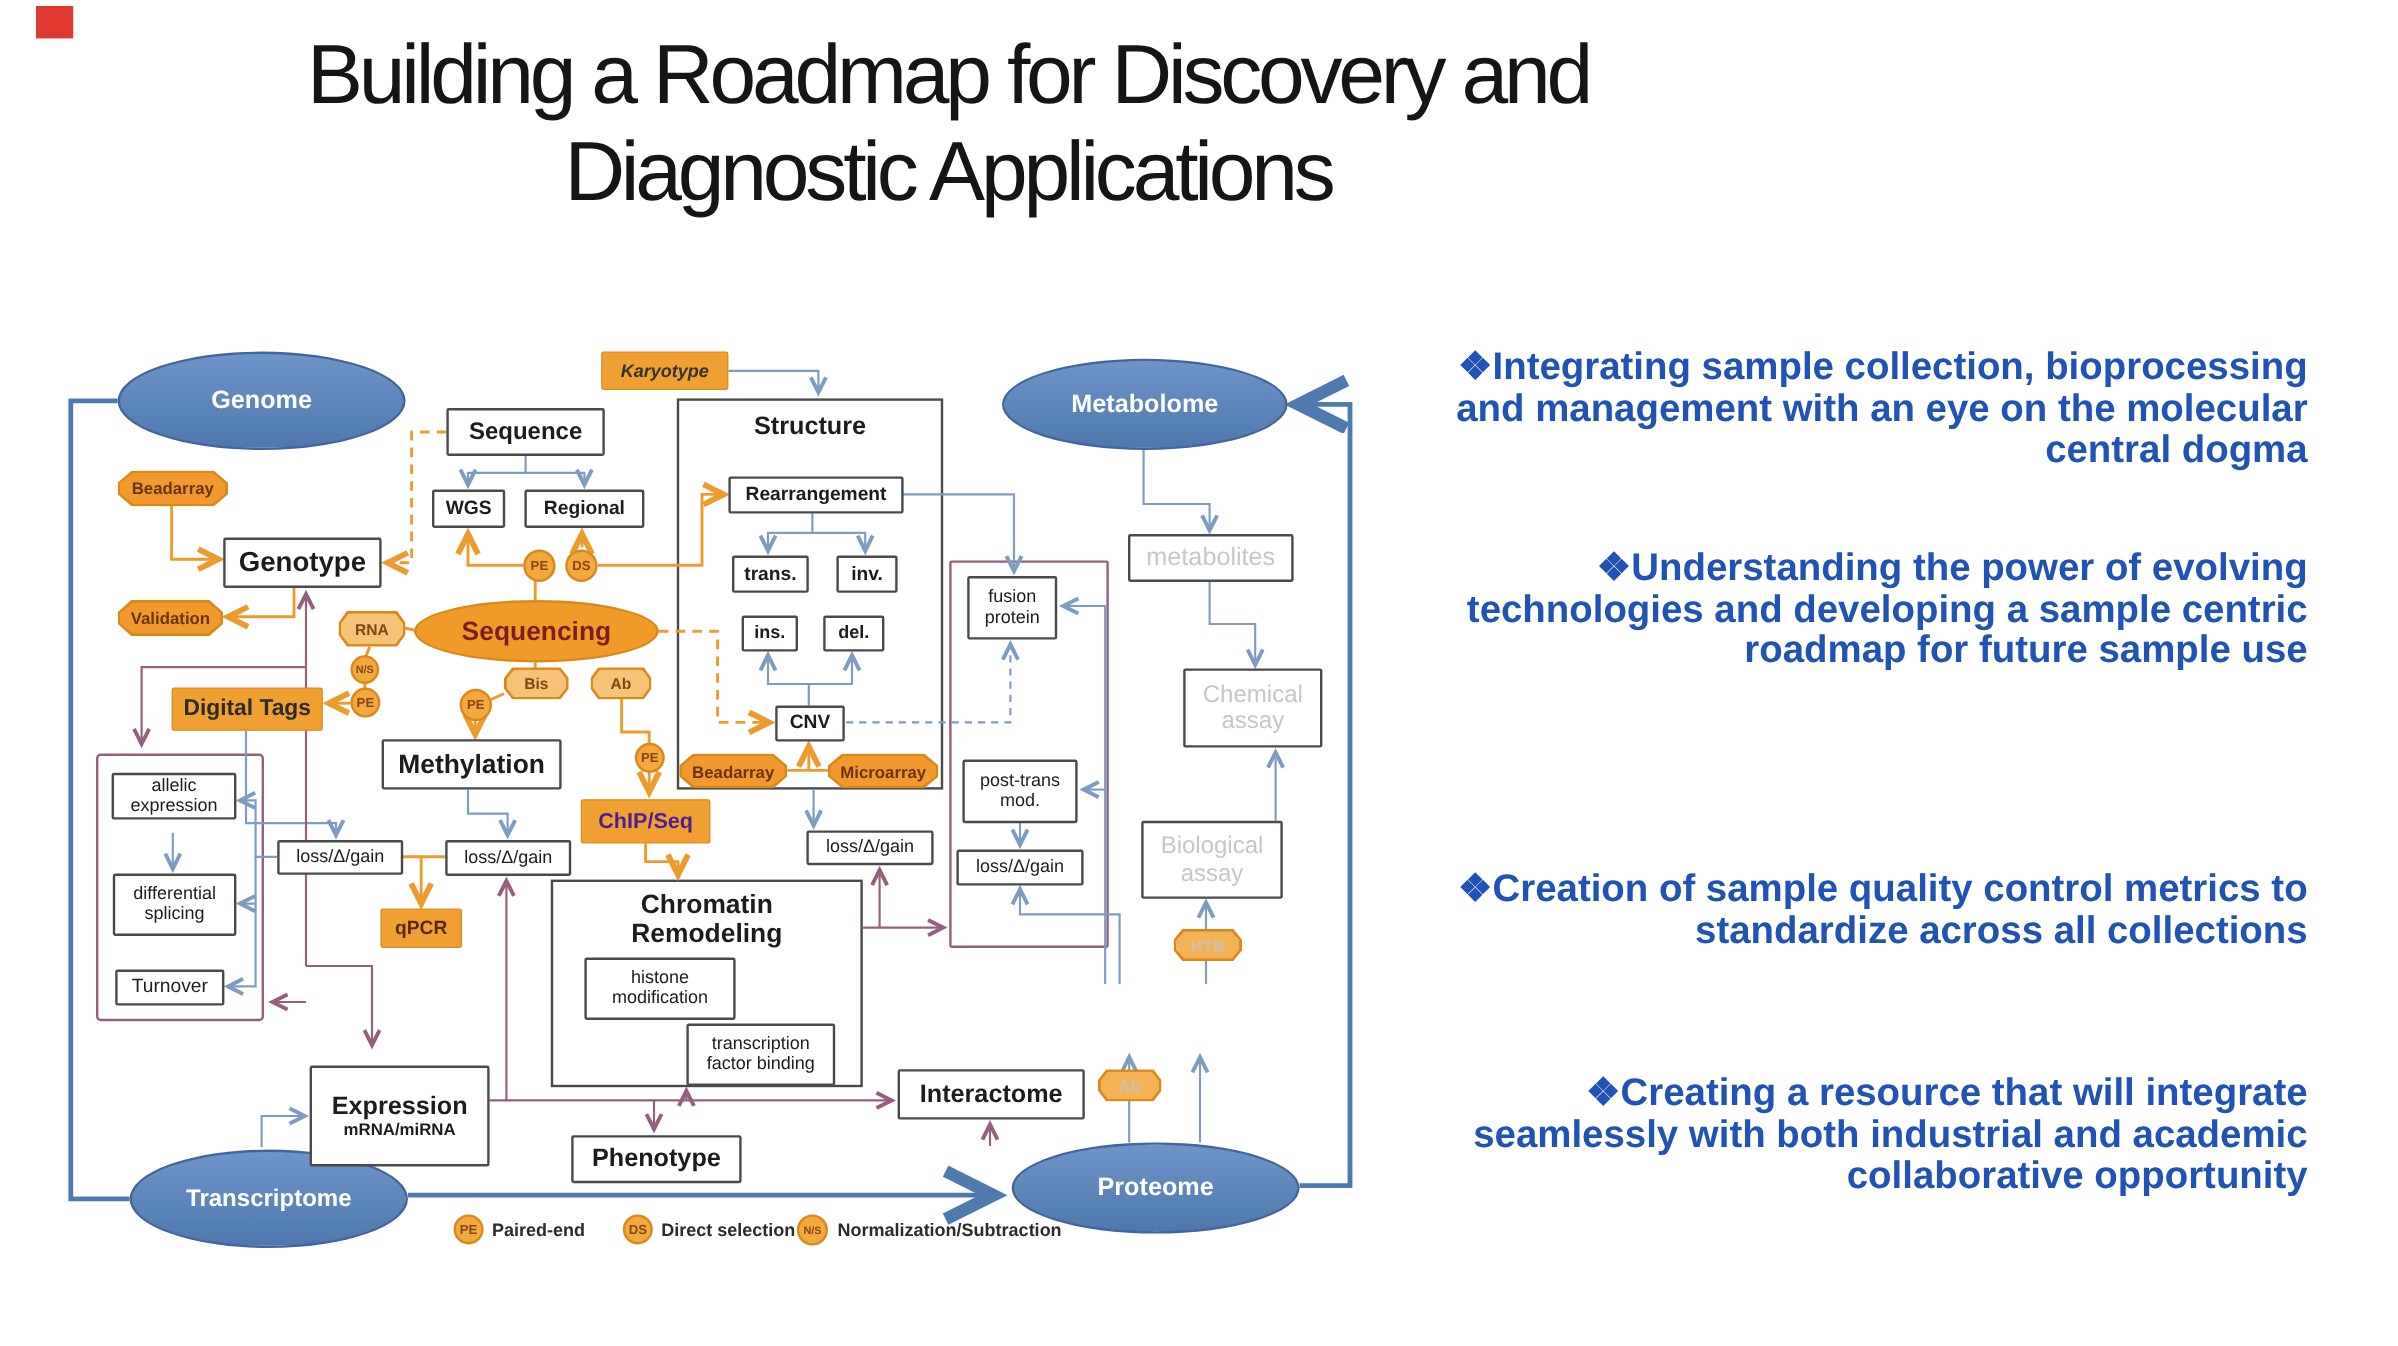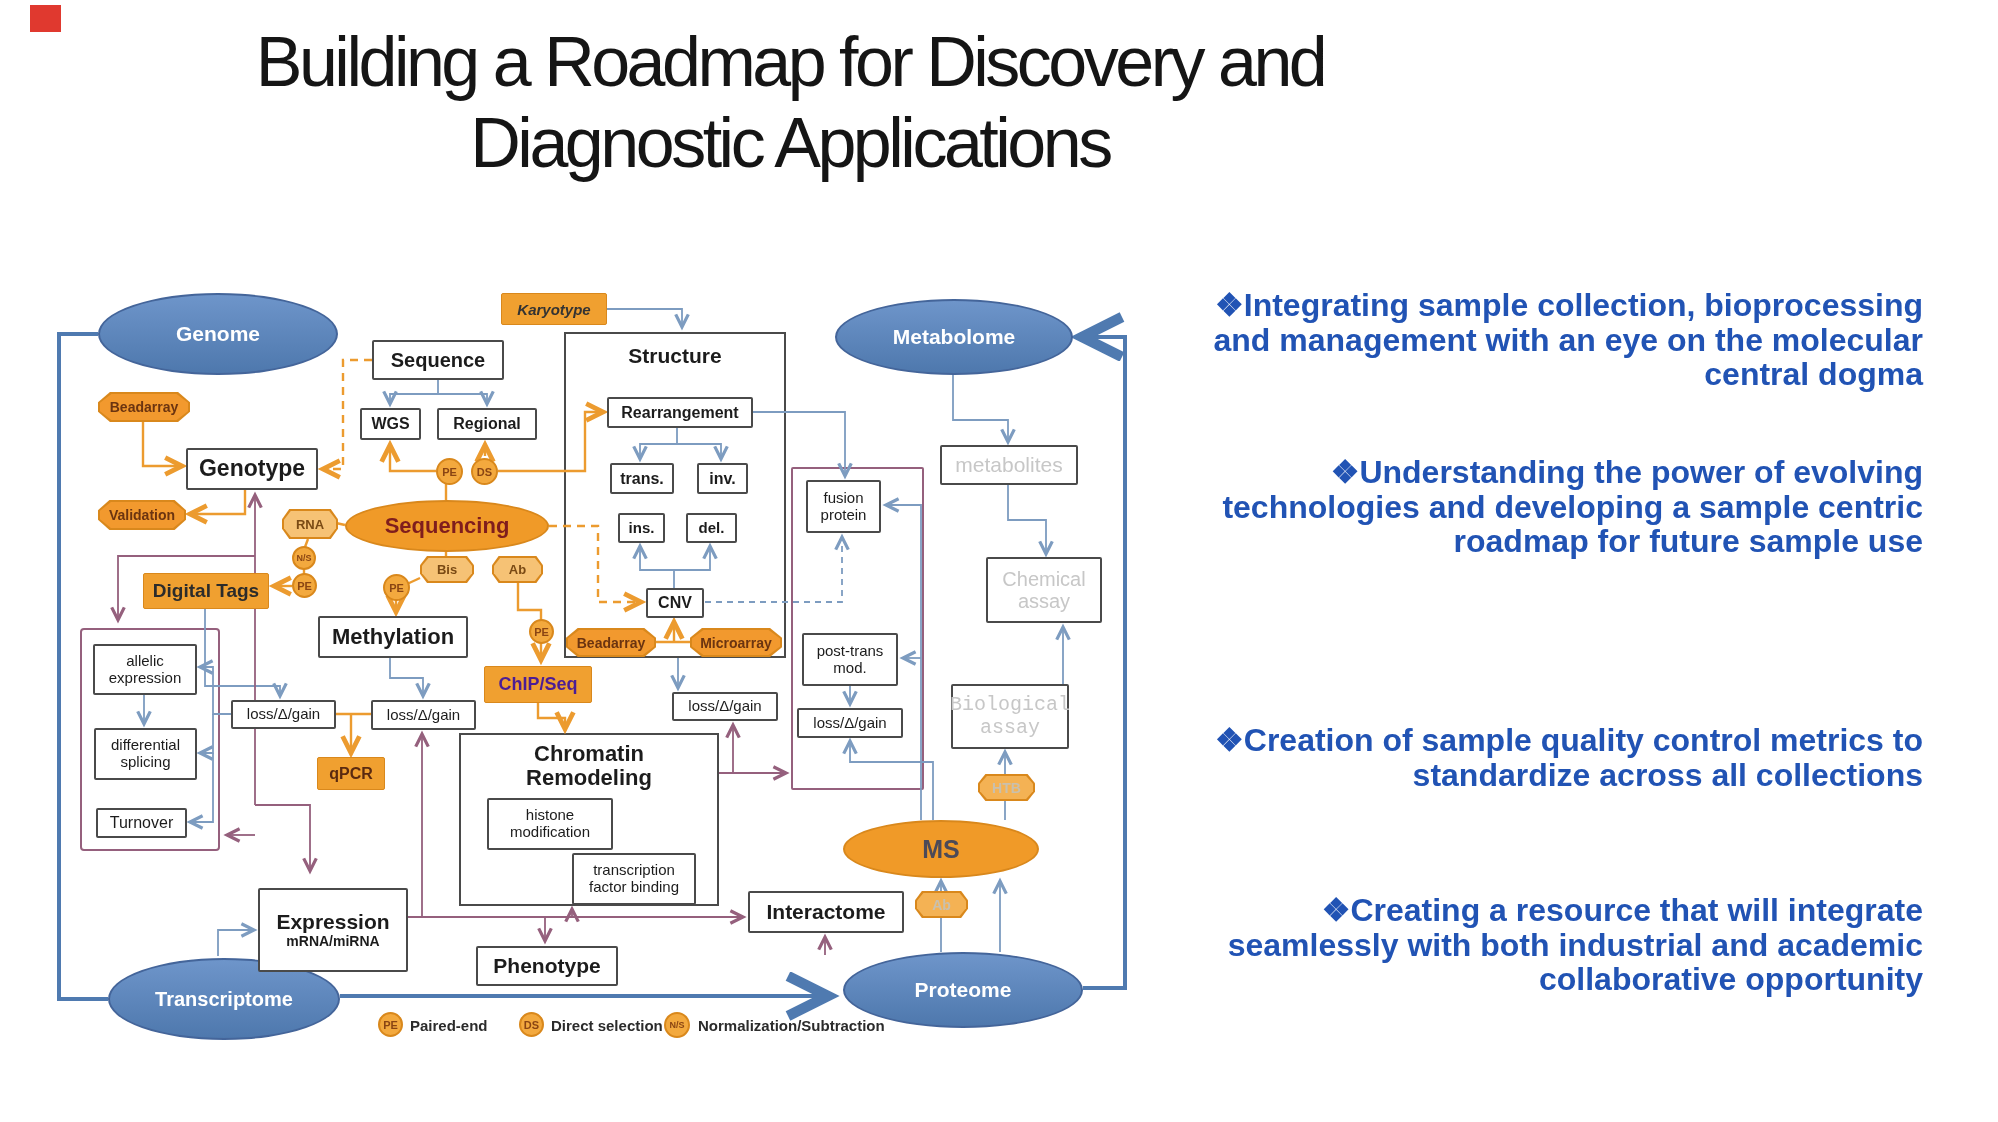--- a/index.html
+++ b/index.html
@@ -163,23 +163,20 @@
   <div class="nd ell" style="left:108px;top:958px;width:232px;height:82px;font-size:20px;">
       <span>Transcriptome</span>
     </div>
   <div class="nd ell" style="left:843px;top:952px;width:240px;height:76px;">
       <span>Proteome</span>
     </div>
 
   <div class="nd oell" style="left:345px;top:500px;width:204px;height:52px;font-size:22px;color:#7f1d1d;text-align:right;">
       <span>Sequencing</span>
     </div>
-  <div class="nd oell" style="left:843px;top:820px;width:196px;height:58px;font-size:25px;color:#4c4a58;">
-      <span>MS</span>
-    </div>
 
   <div class="nd obox it" style="left:501px;top:293px;width:106px;height:32px;font-size:15px;color:#333333;">
       <span>Karyotype</span>
     </div>
   <div class="nd obox" style="left:143px;top:573px;width:126px;height:36px;font-size:19px;color:#2b2b2b;">
       <span>Digital Tags</span>
     </div>
   <div class="nd obox" style="left:484px;top:666px;width:108px;height:37px;font-size:18px;color:#4c1d95;">
       <span>ChIP/Seq</span>
     </div>
@@ -273,21 +270,21 @@
     </div>
   <div class="nd box" style="left:371px;top:700px;width:105px;height:30px;">
       <span>loss/Δ/gain</span>
     </div>
   <div class="nd box" style="left:672px;top:692px;width:106px;height:29px;">
       <span>loss/Δ/gain</span>
     </div>
   <div class="nd box" style="left:797px;top:708px;width:106px;height:30px;">
       <span>loss/Δ/gain</span>
     </div>
-  <div class="nd box" style="left:93px;top:644px;width:104px;height:51px;">
+  <div class="nd box" style="left:93px;top:644px;width:104px;height:39px;">
       <span>allelic expression</span>
     </div>
   <div class="nd box" style="left:94px;top:728px;width:103px;height:52px;">
       <span>differential splicing</span>
     </div>
   <div class="nd box" style="left:96px;top:808px;width:91px;height:30px;font-size:16px;">
       <span>Turnover</span>
     </div>
   <div class="ctitle" style="left:489px;top:742px;width:200px;font-size:22px;line-height:1.1;">Chromatin Remodeling</div>
   <div class="nd box" style="left:467px;top:798px;width:126px;height:52px;margin-left:20px;">
@@ -311,21 +308,21 @@
     </div>
   <div class="nd box" style="left:802px;top:633px;width:96px;height:53px;">
       <span>post-trans mod.</span>
     </div>
   <div class="nd box gray" style="left:940px;top:445px;width:138px;height:40px;font-size:21px;">
       <span>metabolites</span>
     </div>
   <div class="nd box gray" style="left:986px;top:557px;width:116px;height:66px;font-size:20px;">
       <span>Chemical assay</span>
     </div>
-  <div class="nd box gray" style="left:951px;top:684px;width:118px;height:65px;font-size:20px;font-family:Liberation Mono, monospace;">
+  <div class="nd box gray" style="left:951px;top:684px;width:118px;height:65px;font-size:20px;">
       <span>Biological assay</span>
     </div>
 
   <div class="circ" style="left:378px;top:1012px;width:25px;height:25px;">
       <span>PE</span>
     </div>
   <div class="lg-label" style="left:410px;top:1017px;">Paired-end</div>
   <div class="circ" style="left:519px;top:1012px;width:25px;height:25px;">
       <span>DS</span>
     </div>

